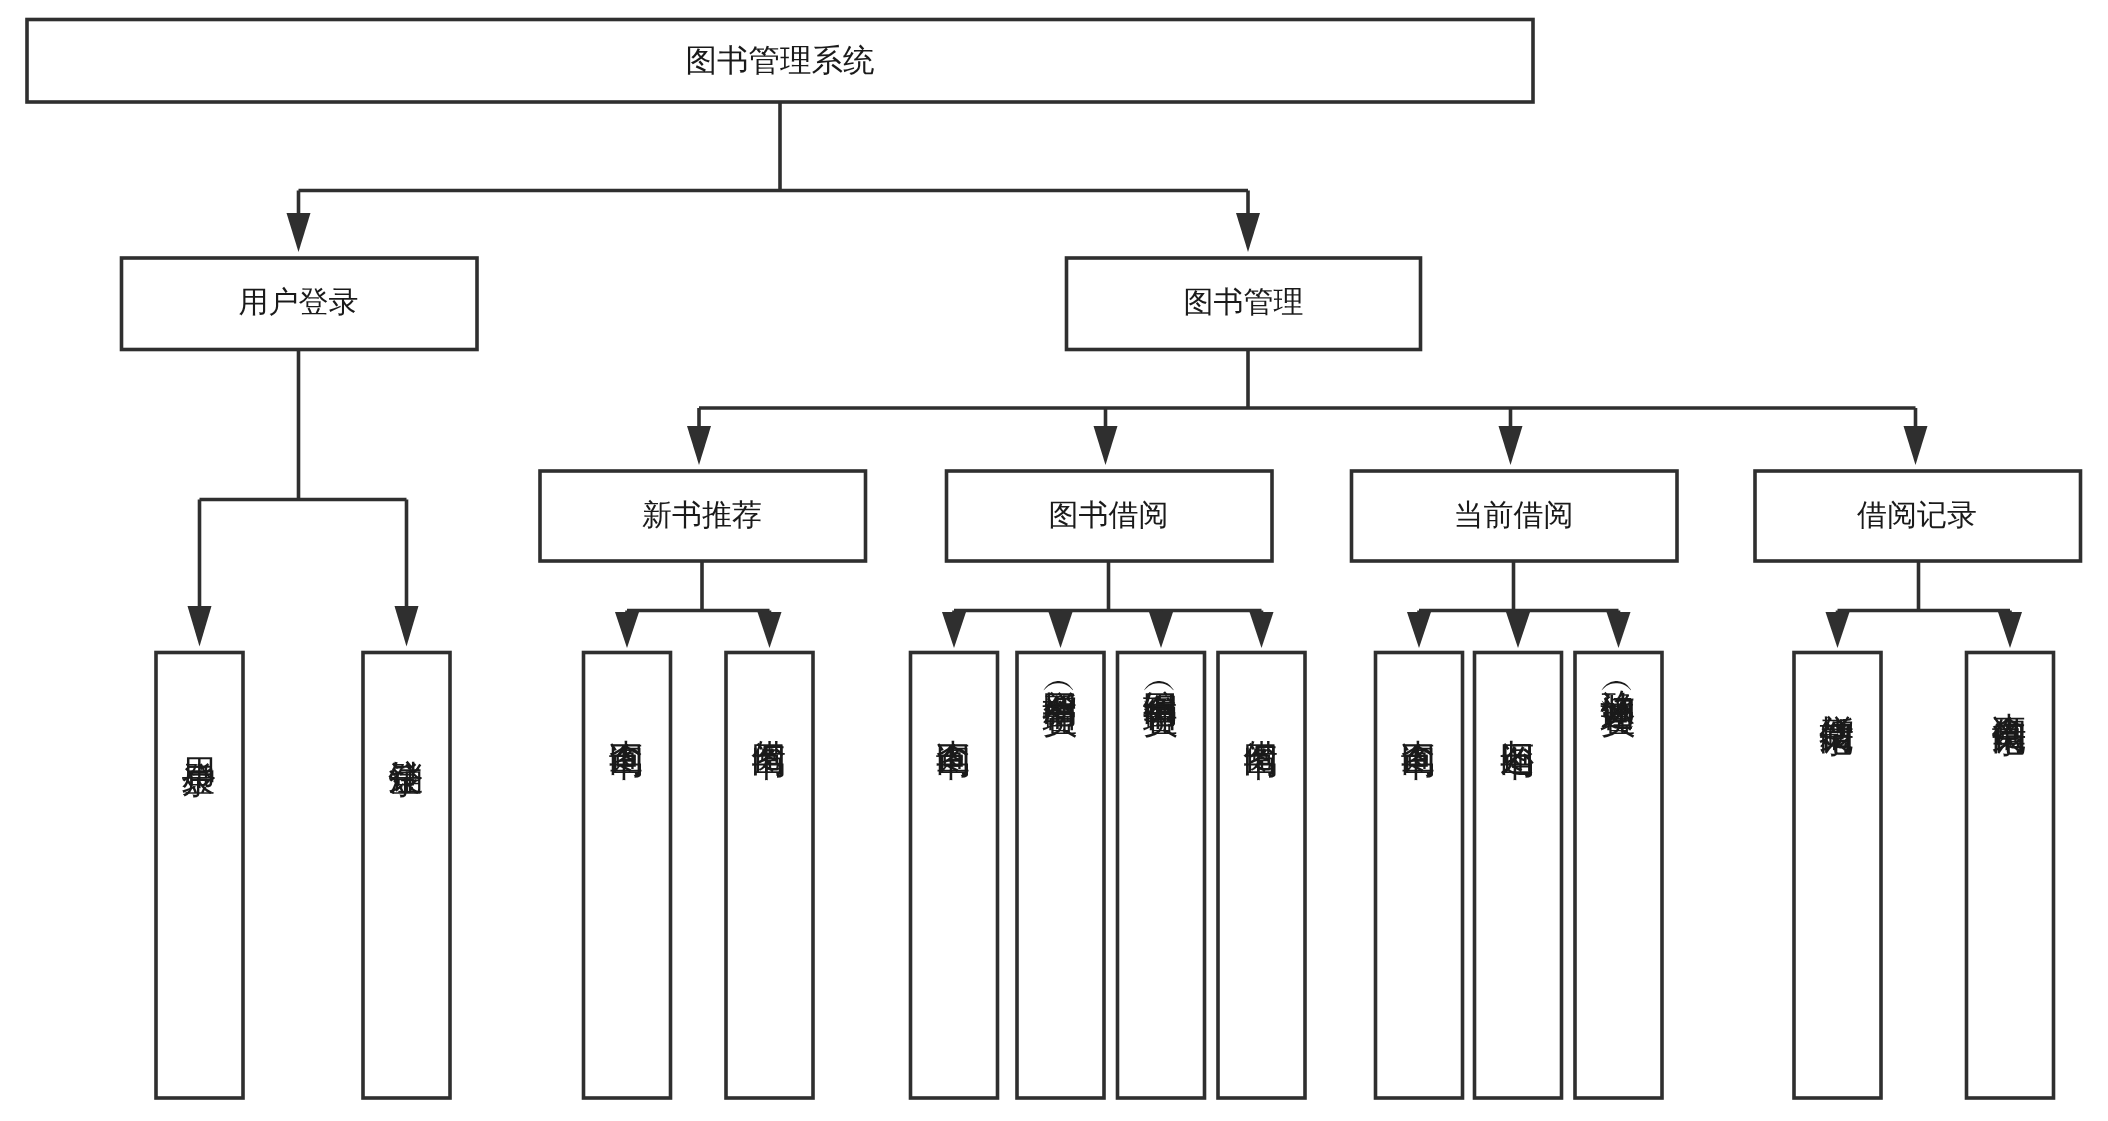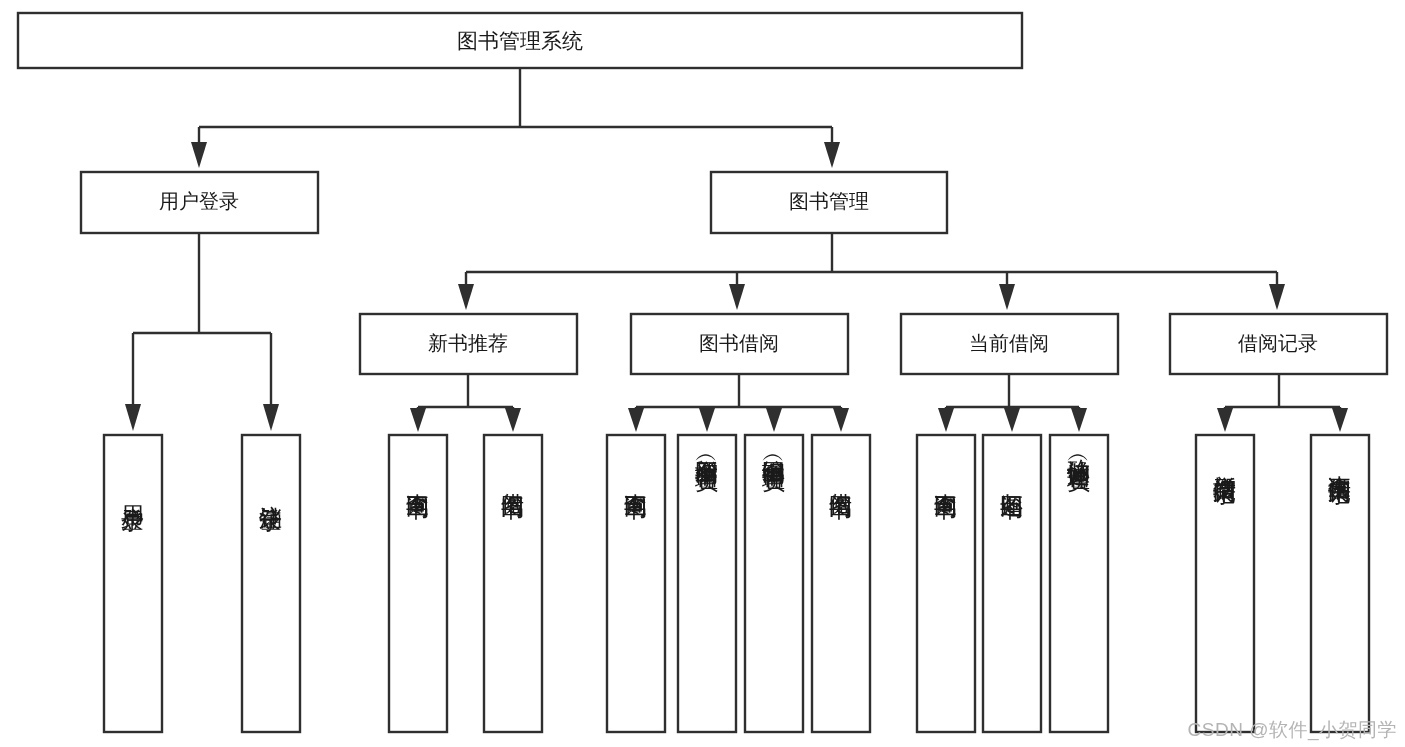--- a/index.html
+++ b/index.html
@@ -252,15 +252,14 @@
   </div>
 
   <div class="leaf-label-wrap" style="left:1196px; top:435px; width:58px; height:297px;">
     <span class="leaf-label" style="margin-top:22px;">新增借阅记录</span>
   </div>
 
   <div class="leaf-label-wrap" style="left:1311px; top:435px; width:58px; height:297px;">
     <span class="leaf-label" style="margin-top:22px;">查询借阅记录</span>
   </div>
 
-  <div class="watermark">CSDN @软件_小贺同学</div>
 
 </div>
 
 </body></html>

